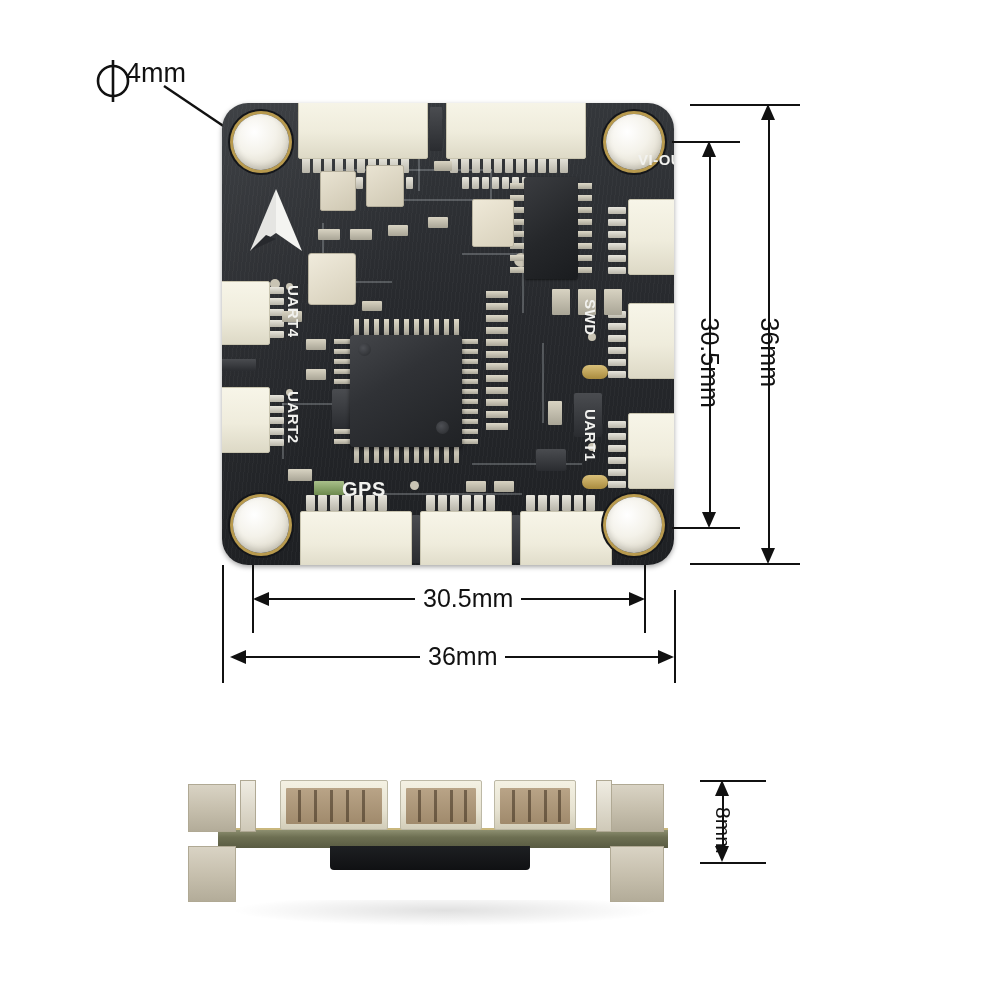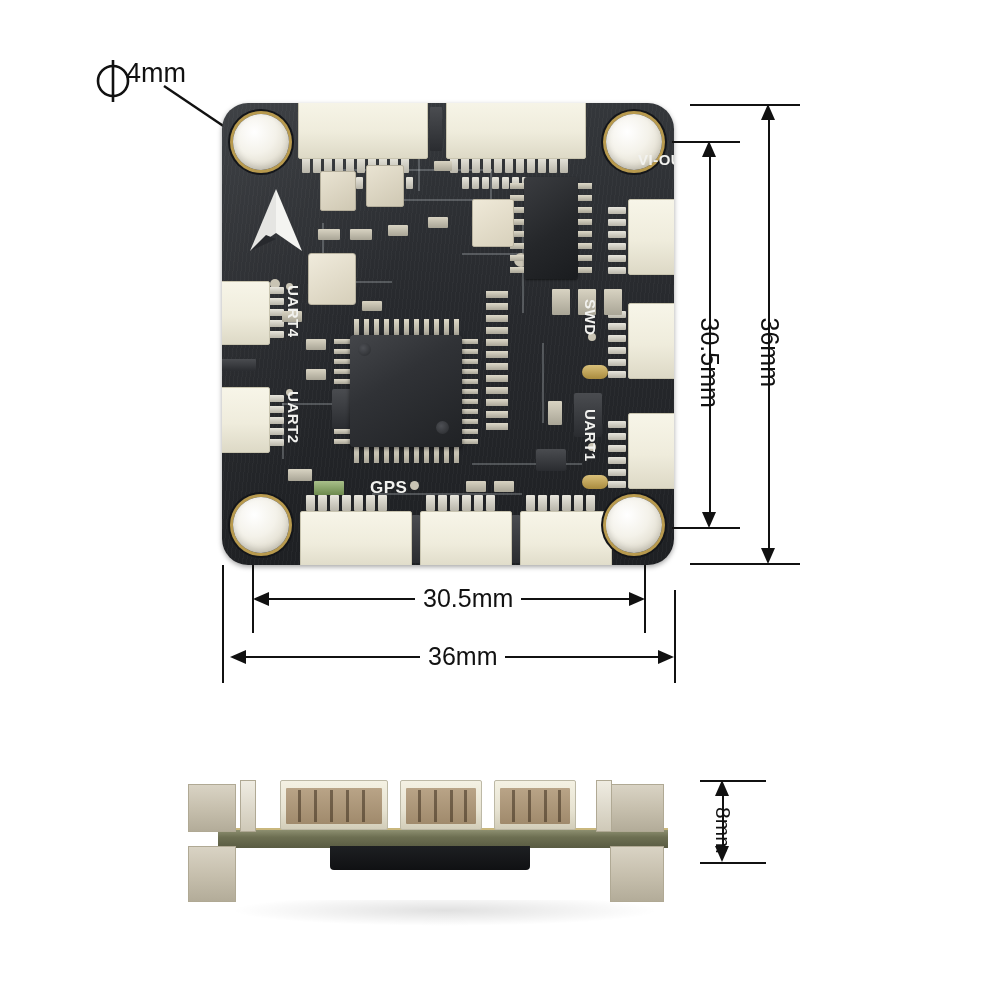--- a/index.html
+++ b/index.html
@@ -397,21 +397,21 @@
       <i style="width:9px;height:16px"></i>
         <i style="width:9px;height:16px"></i>
         <i style="width:9px;height:16px"></i>
       <i style="width:9px;height:16px"></i>
         <i style="width:9px;height:16px"></i>
         <i style="width:9px;height:16px"></i>
     </div>
     <div class="smd dark" style="left:190px; top:412px; width:8px; height:48px;"></div>
     <div class="smd dark" style="left:290px; top:412px; width:8px; height:48px;"></div>
 
-    <div class="silk" style="left:148px; top:375px; font-size:17px;">GPS</div>
+    <div class="silk" style="left:120px; top:375px; font-size:20px;">GPS</div>
     <div class="smd green" style="left:92px; top:378px; width:30px; height:14px;"></div>
     <div class="via" style="left:188px; top:378px; width:9px; height:9px;"></div>
 
     <div id="mcu">
       <div class="pin1" style="left:8px; top:8px;"></div>
       <div class="pin1" style="left:86px; top:86px;"></div>
     </div>
 
     <div class="qfp-pins" style="left:132px; top:216px; gap:5px;">
       <i style="width:5px;height:16px"></i>

